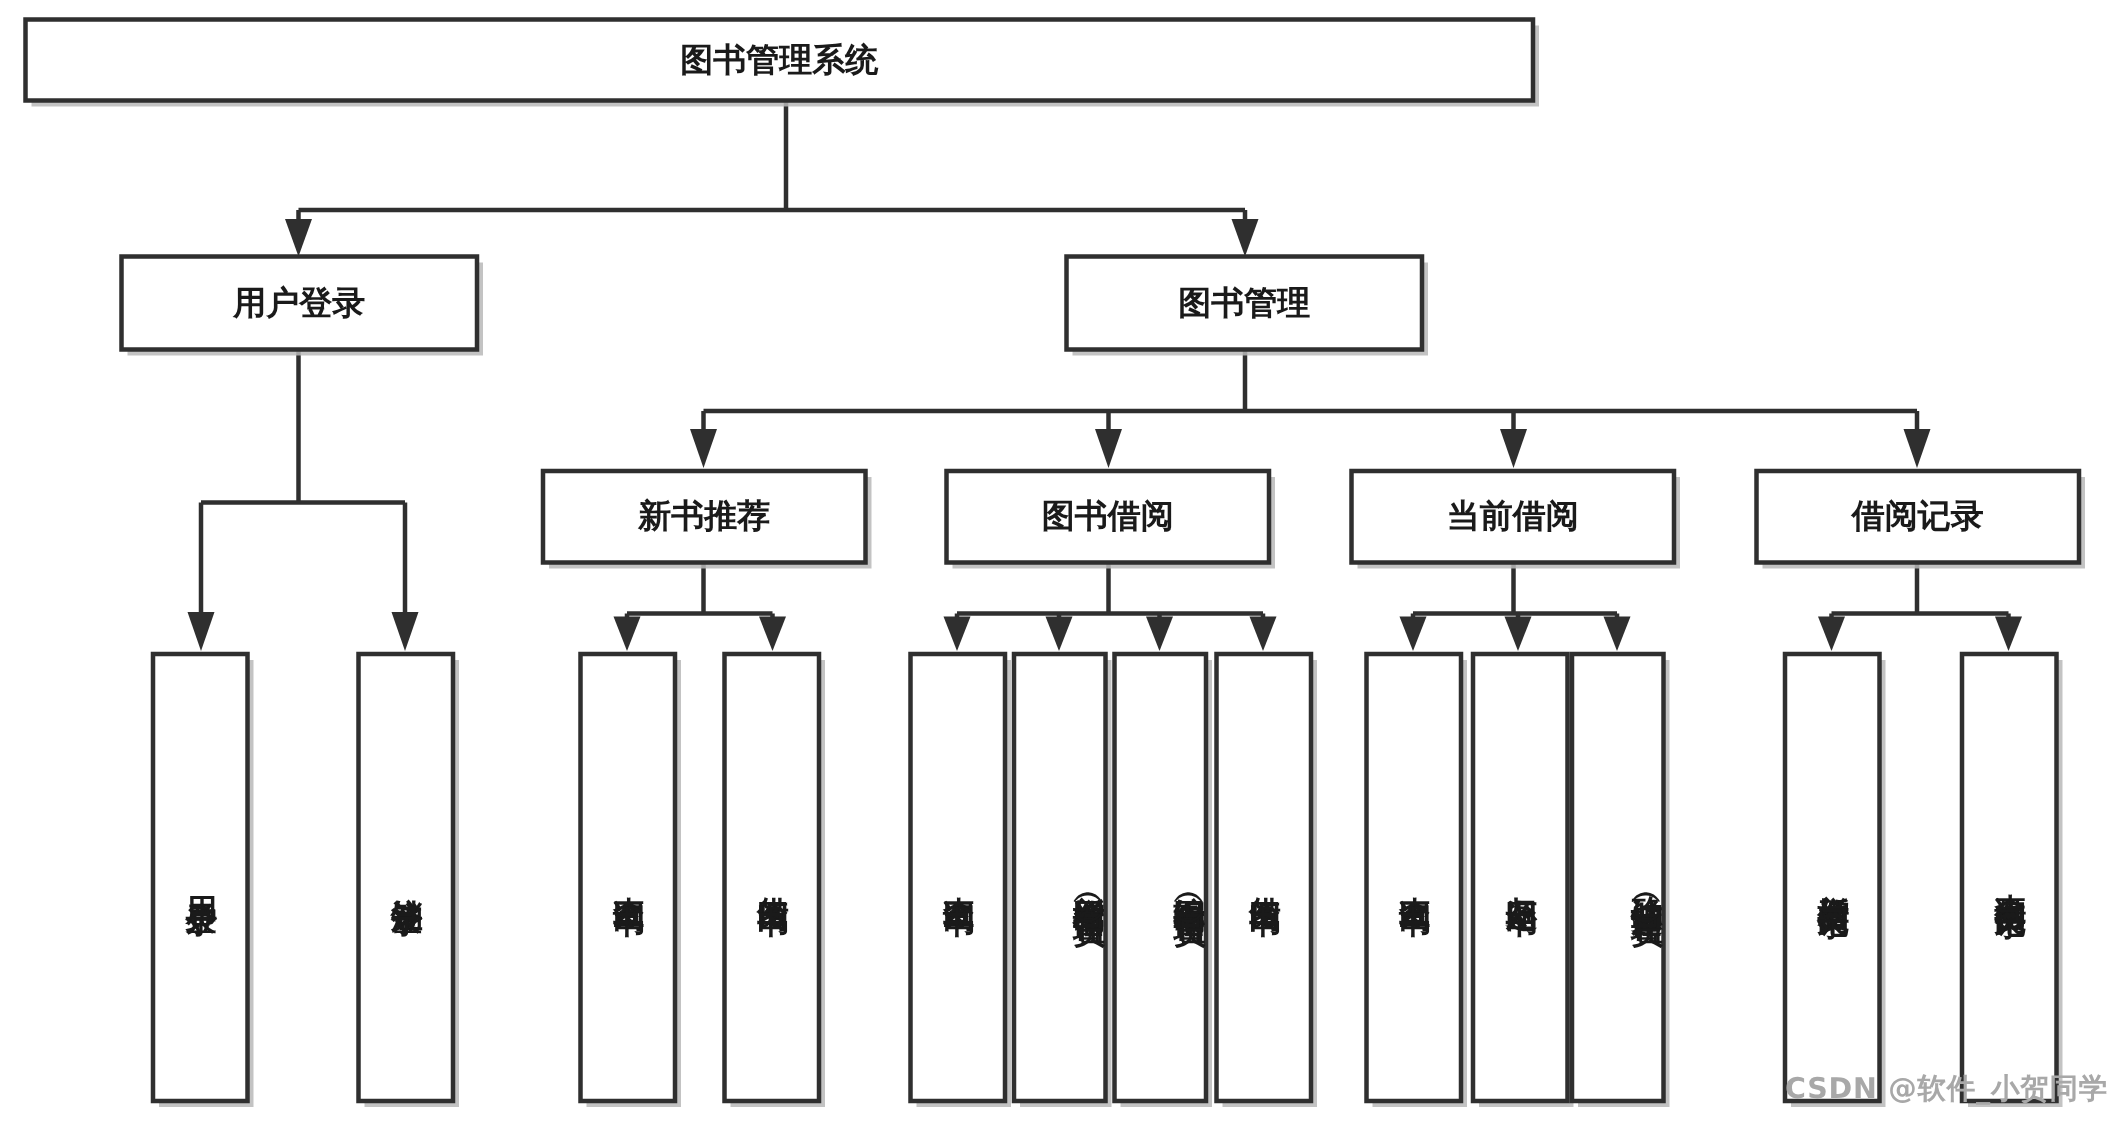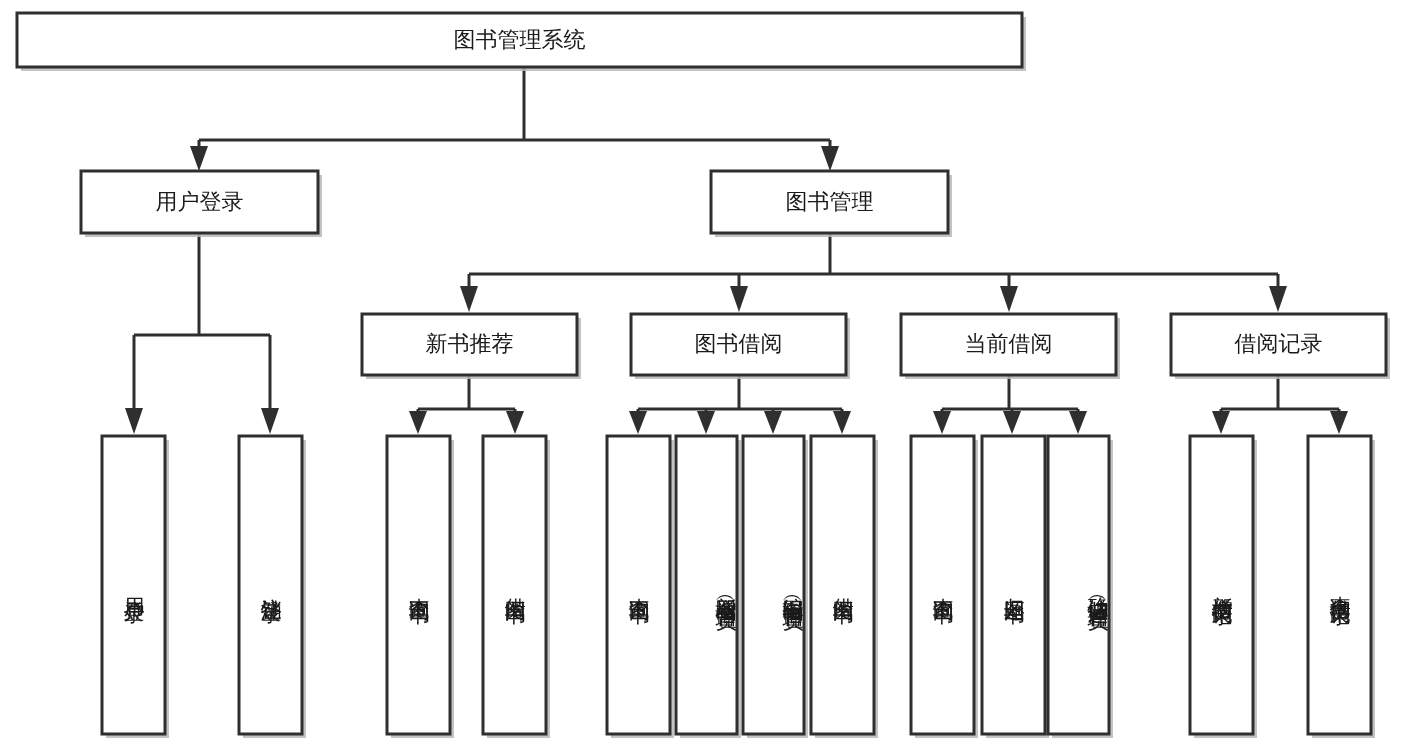--- a/index.html
+++ b/index.html
@@ -11,20 +11,21 @@
     width: 1405px;
     height: 747px;
     font-family: "DejaVu Sans", "Liberation Sans", sans-serif;
     overflow: hidden;
   }
   #diagram-root {
     position: relative;
     width: 1405px;
     height: 747px;
     background: #ffffff;
+    font-weight: bold;
   }
   svg.diagram-canvas {
     position: absolute;
     left: 0;
     top: 0;
     width: 1405px;
     height: 747px;
   }
   .node-box {
     fill: #ffffff;
@@ -238,14 +239,15 @@
   <div class="leaf-label" style="left:607px; top:436px; width:63px; height:298px;">查询图书</div>
   <div class="leaf-label" style="left:676px; top:436px; width:61px; height:298px; align-items:flex-start; padding-top:8px; box-sizing:border-box;">新增图书（管理员）</div>
   <div class="leaf-label" style="left:743px; top:436px; width:61px; height:298px; align-items:flex-start; padding-top:8px; box-sizing:border-box;">编辑图书（管理员）</div>
   <div class="leaf-label" style="left:811px; top:436px; width:63px; height:298px;">借阅图书</div>
   <div class="leaf-label" style="left:911px; top:436px; width:63px; height:298px;">查询图书</div>
   <div class="leaf-label" style="left:982px; top:436px; width:63px; height:298px;">归还图书</div>
   <div class="leaf-label" style="left:1048px; top:436px; width:61px; height:298px; align-items:flex-start; padding-top:8px; box-sizing:border-box;">确认归还（管理员）</div>
   <div class="leaf-label" style="left:1190px; top:436px; width:63px; height:298px;">新增借阅记录</div>
   <div class="leaf-label" style="left:1308px; top:436px; width:63px; height:298px;">查询借阅记录</div>
 
+  <div class="watermark" style="left:1190px; top:713px;">CSDN @软件_小贺同学</div>
 
 </div>
 
 </body></html>

